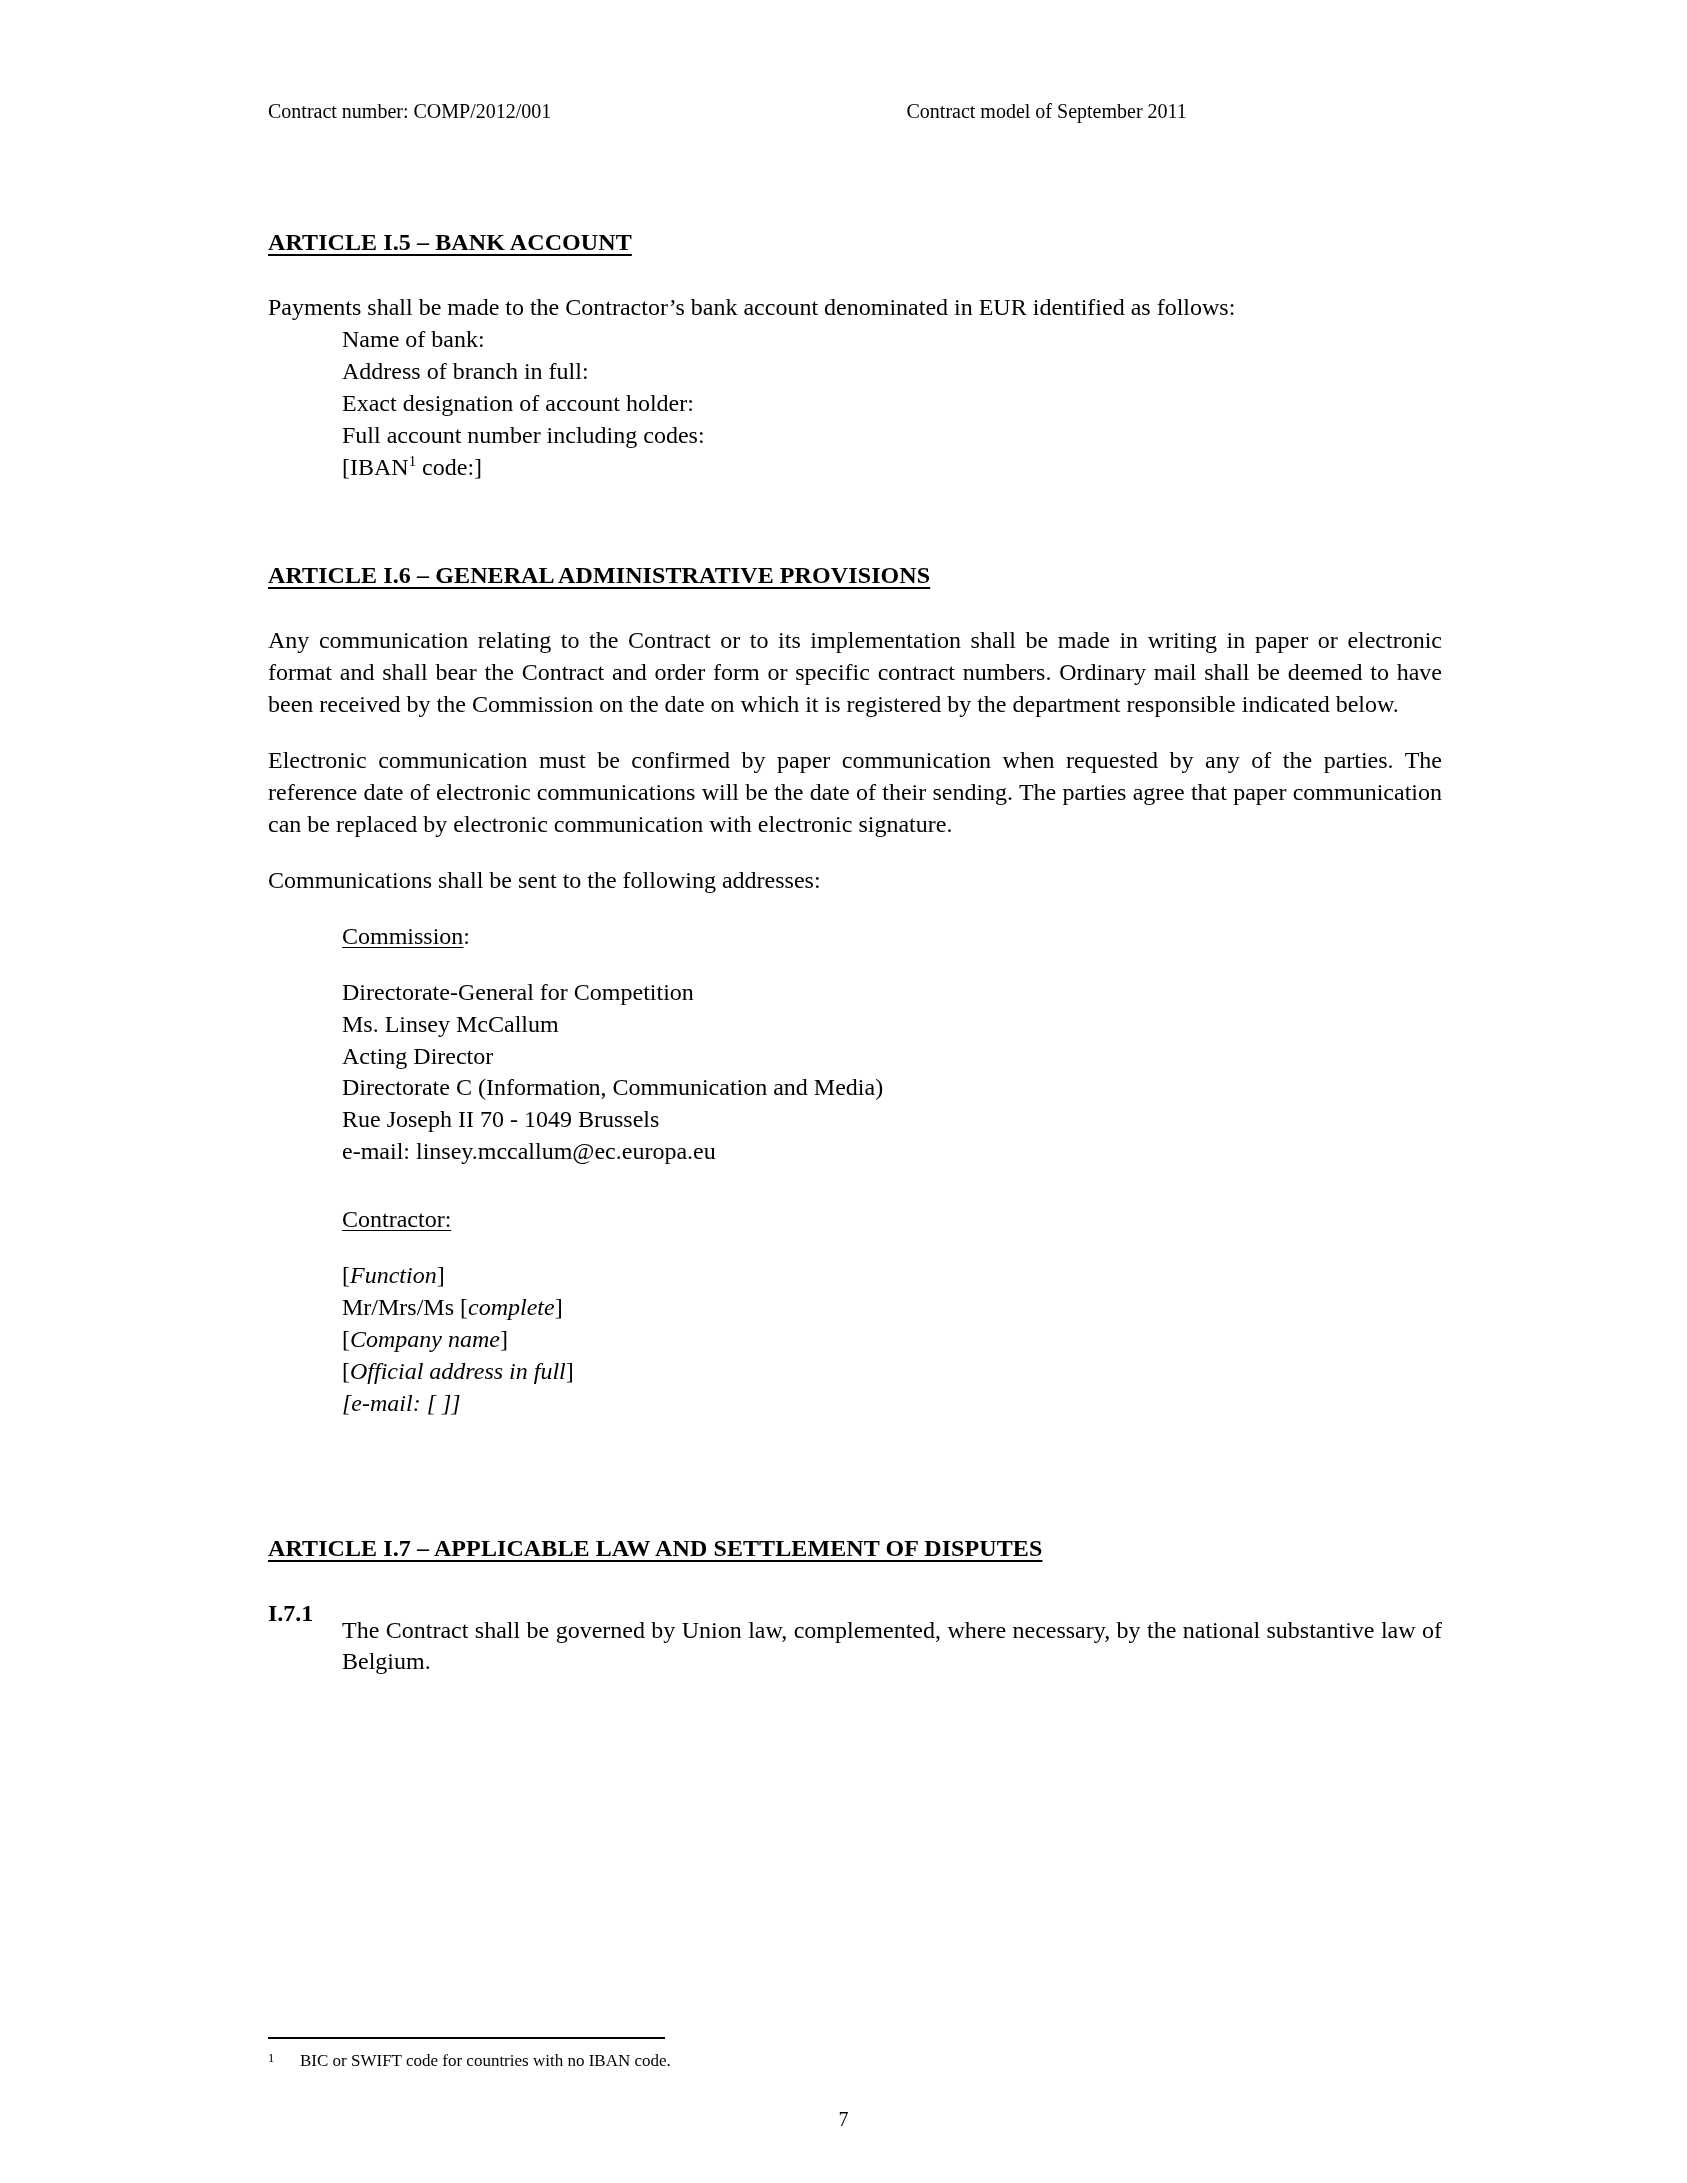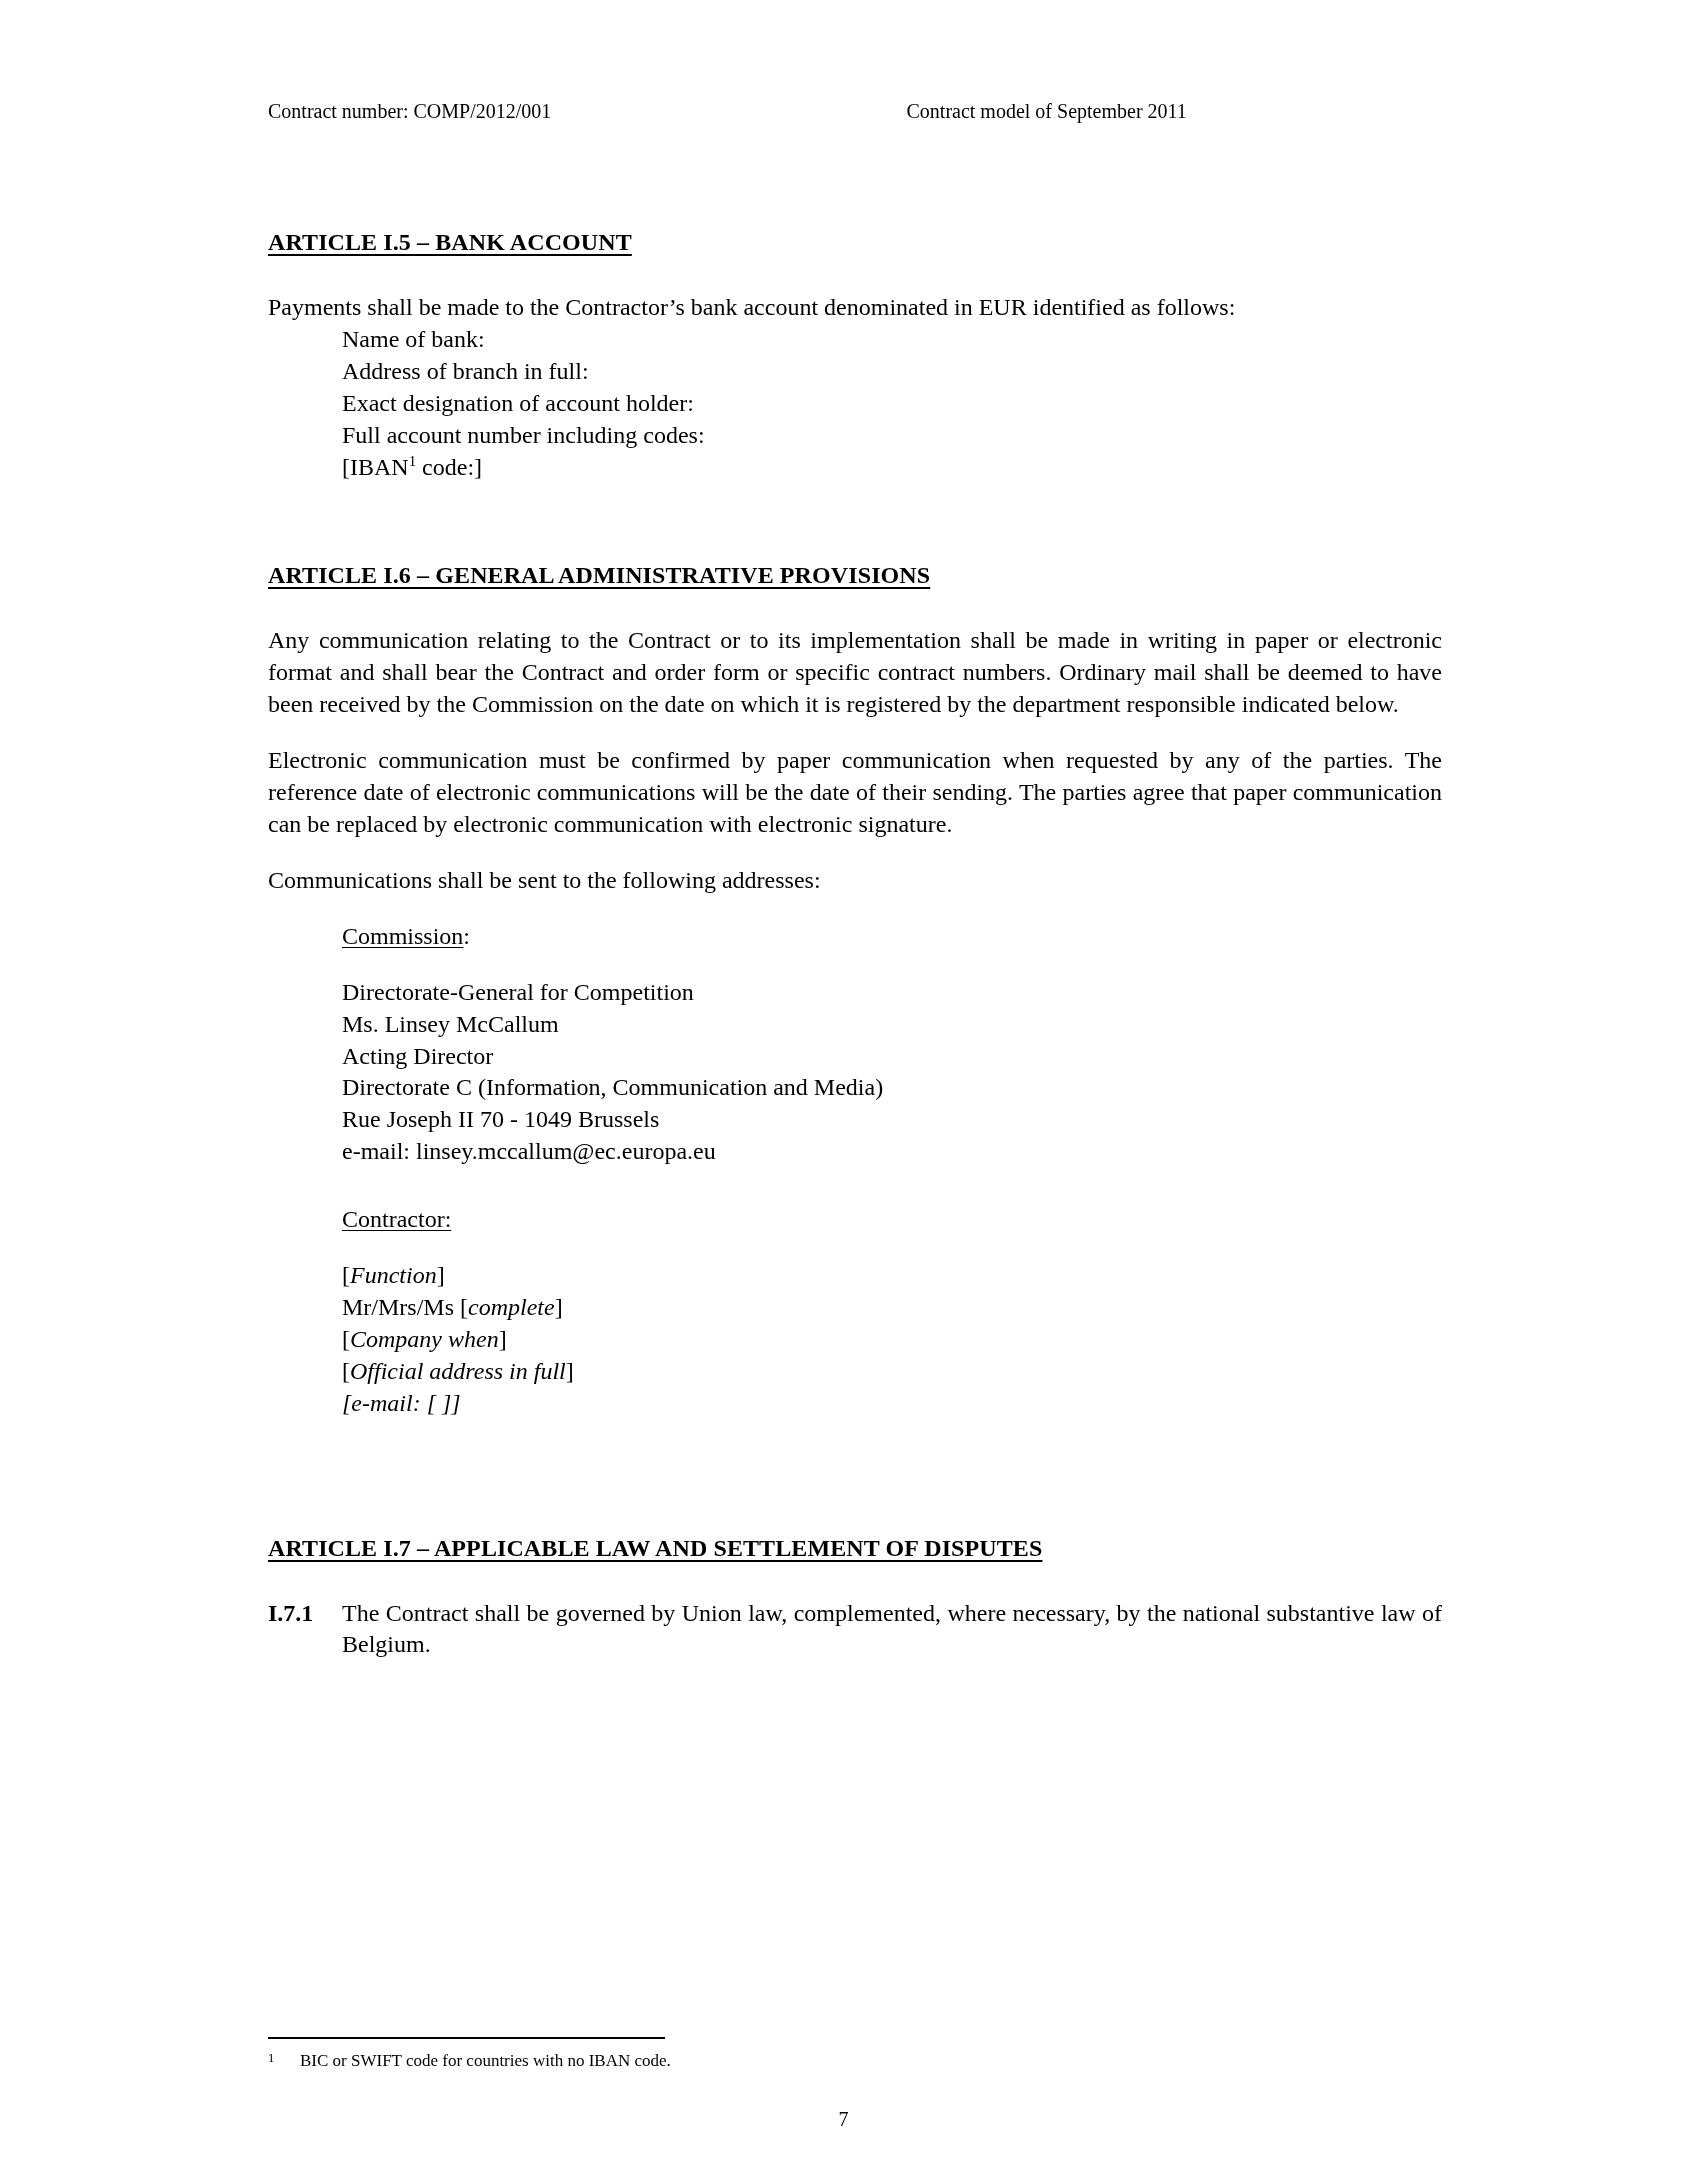--- a/index.html
+++ b/index.html
@@ -77,20 +77,21 @@
     line-height: 1.33;
   }
   .clause .num {
     font-weight: bold;
     width: 74px;
     flex: 0 0 74px;
   }
   .clause .txt {
     flex: 1 1 auto;
     text-align: justify;
+    margin-top: 17px;
   }
 
   .spacer-sm { height: 24px; }
   .spacer-md { height: 36px; }
   .spacer-xl { height: 79px; }
 
   .footnote-area {
     position: absolute;
     left: 268px;
     right: 245px;
@@ -178,21 +179,21 @@
       <div class="line">e-mail: linsey.mccallum@ec.europa.eu</div>
 
       <div class="spacer-md"></div>
 
       <div class="line"><span class="underline-label">Contractor:</span></div>
 
       <div class="spacer-sm"></div>
 
       <div class="line"><span>[</span><i>Function</i><span>]</span></div>
       <div class="line"><span>Mr/Mrs/Ms [</span><i>complete</i><span>]</span></div>
-      <div class="line"><span>[</span><i>Company when</i><span>]</span></div>
+      <div class="line"><span>[</span><i>Company name</i><span>]</span></div>
       <div class="line"><span>[</span><i>Official address in full</i><span>]</span></div>
       <div class="line"><span></span><i>[e-mail: [ ]]</i><span></span></div>
     </div>
 
     <div class="spacer-xl"></div>
     <div class="spacer-md"></div>
 
     <h2 class="article-heading"><span class="u">ARTICLE I.7 – APPLICABLE LAW AND SETTLEMENT OF DISPUTES</span></h2>
 
     <div class="spacer-md"></div>

